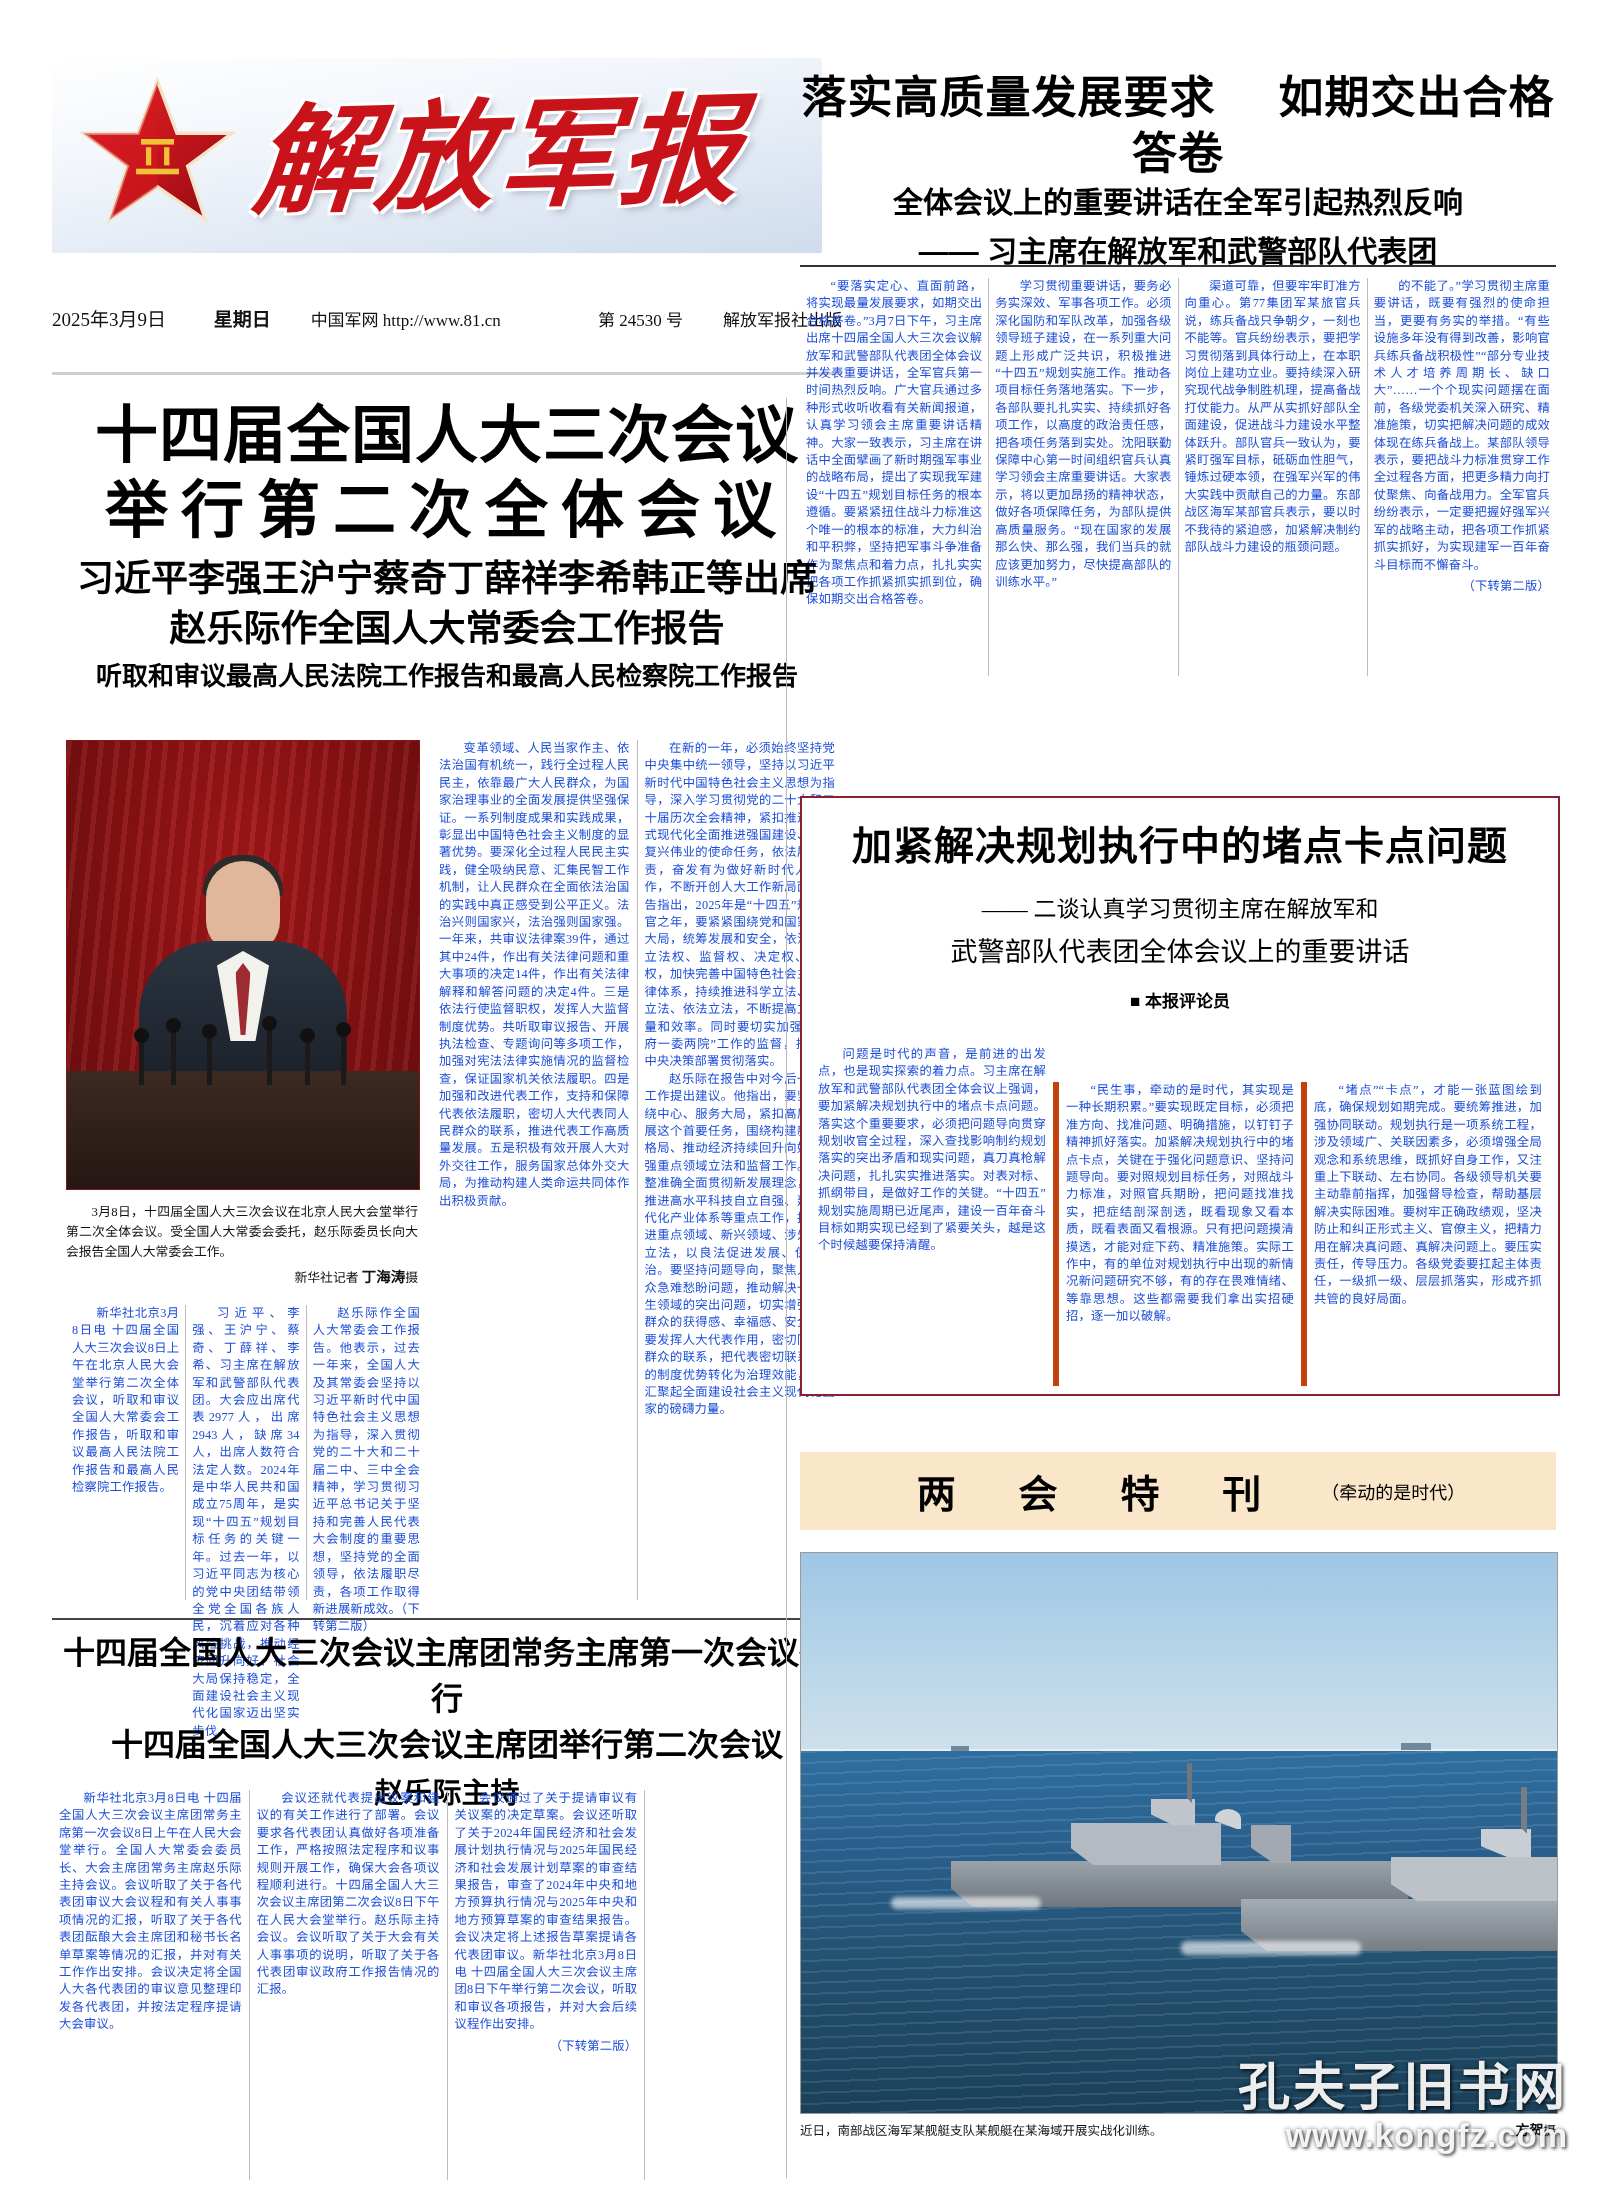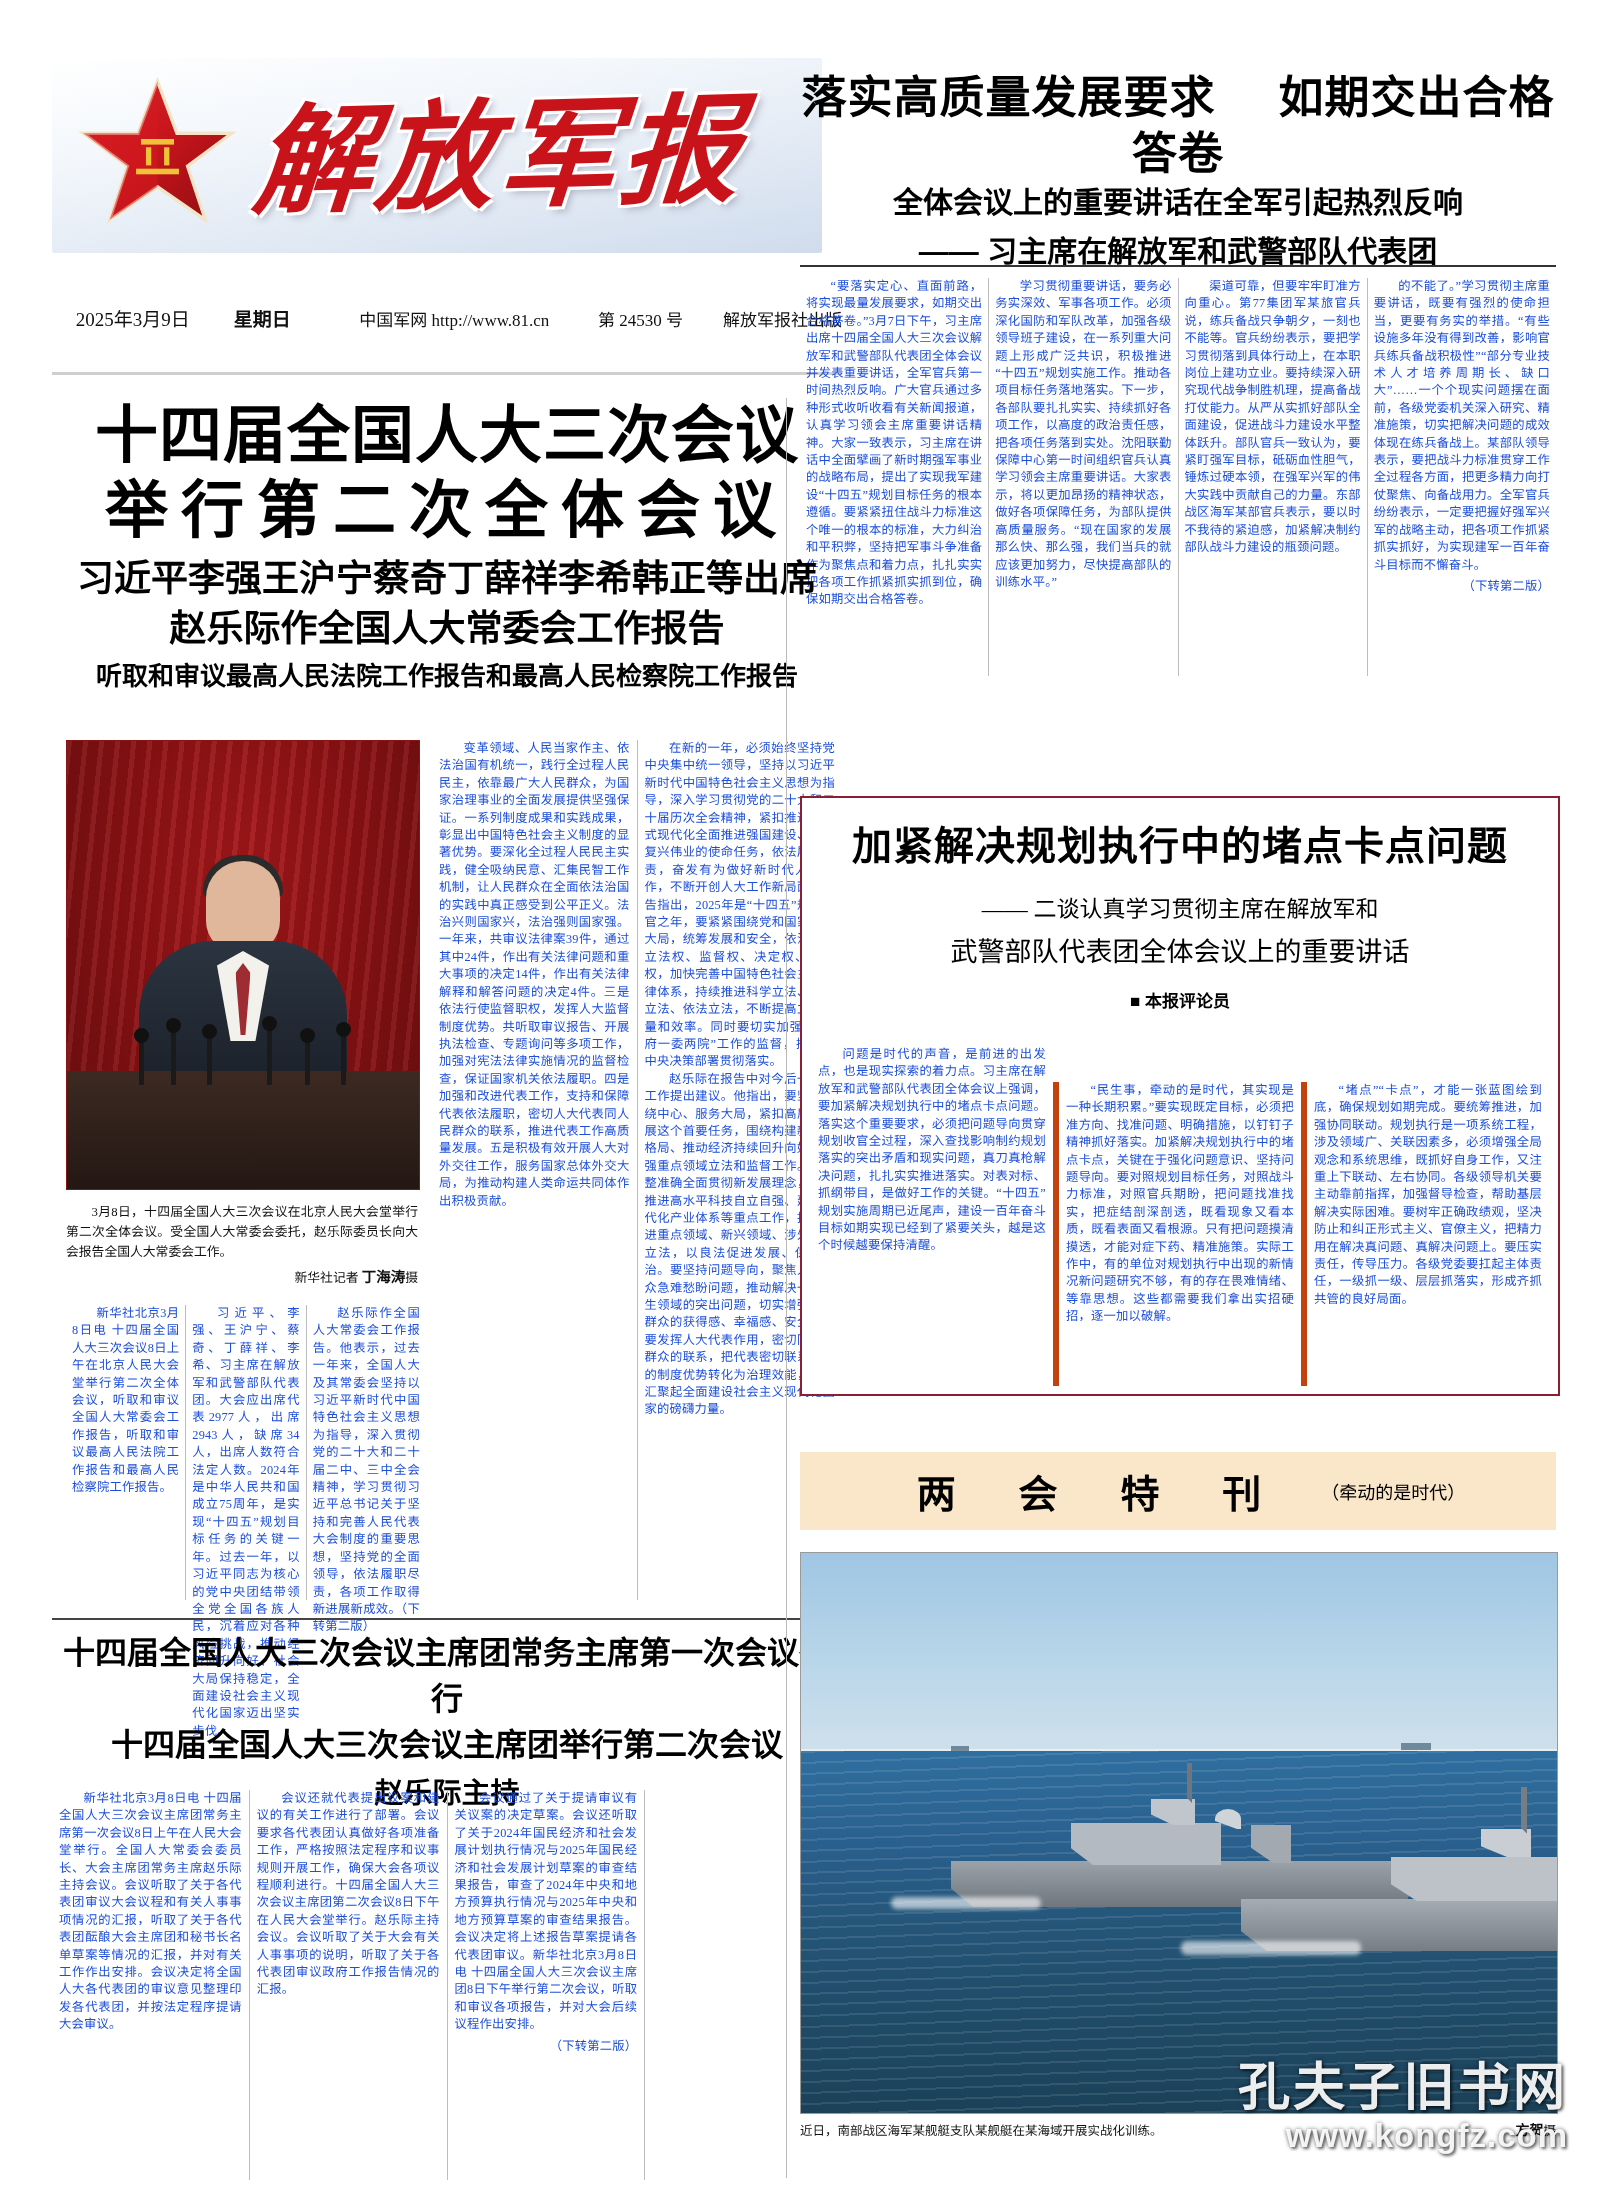--- a/index.html
+++ b/index.html
@@ -44,21 +44,20 @@
       5px 5px 7px rgba(120,120,140,.45);
     white-space:nowrap;
     padding-left:10px;
   }
 
   
   .mast-info{
     position:absolute;left:52px;top:305px;width:790px;
     font-family:"Liberation Serif",serif;
     color:#111;
-    text-align:center;
   }
   .mast-row{
     display:flex;align-items:baseline;
     font-size:19px;line-height:30px;white-space:nowrap;
   }
   .mast-row .c1{width:180px;}
   .mast-row .c2{width:108px;font-weight:700;}
   .mast-row .c3{width:320px;font-size:17px;}
   .mast-row .c4{width:auto;font-size:17px;}
   .mast-row .c1b{width:180px;font-size:18px;}

